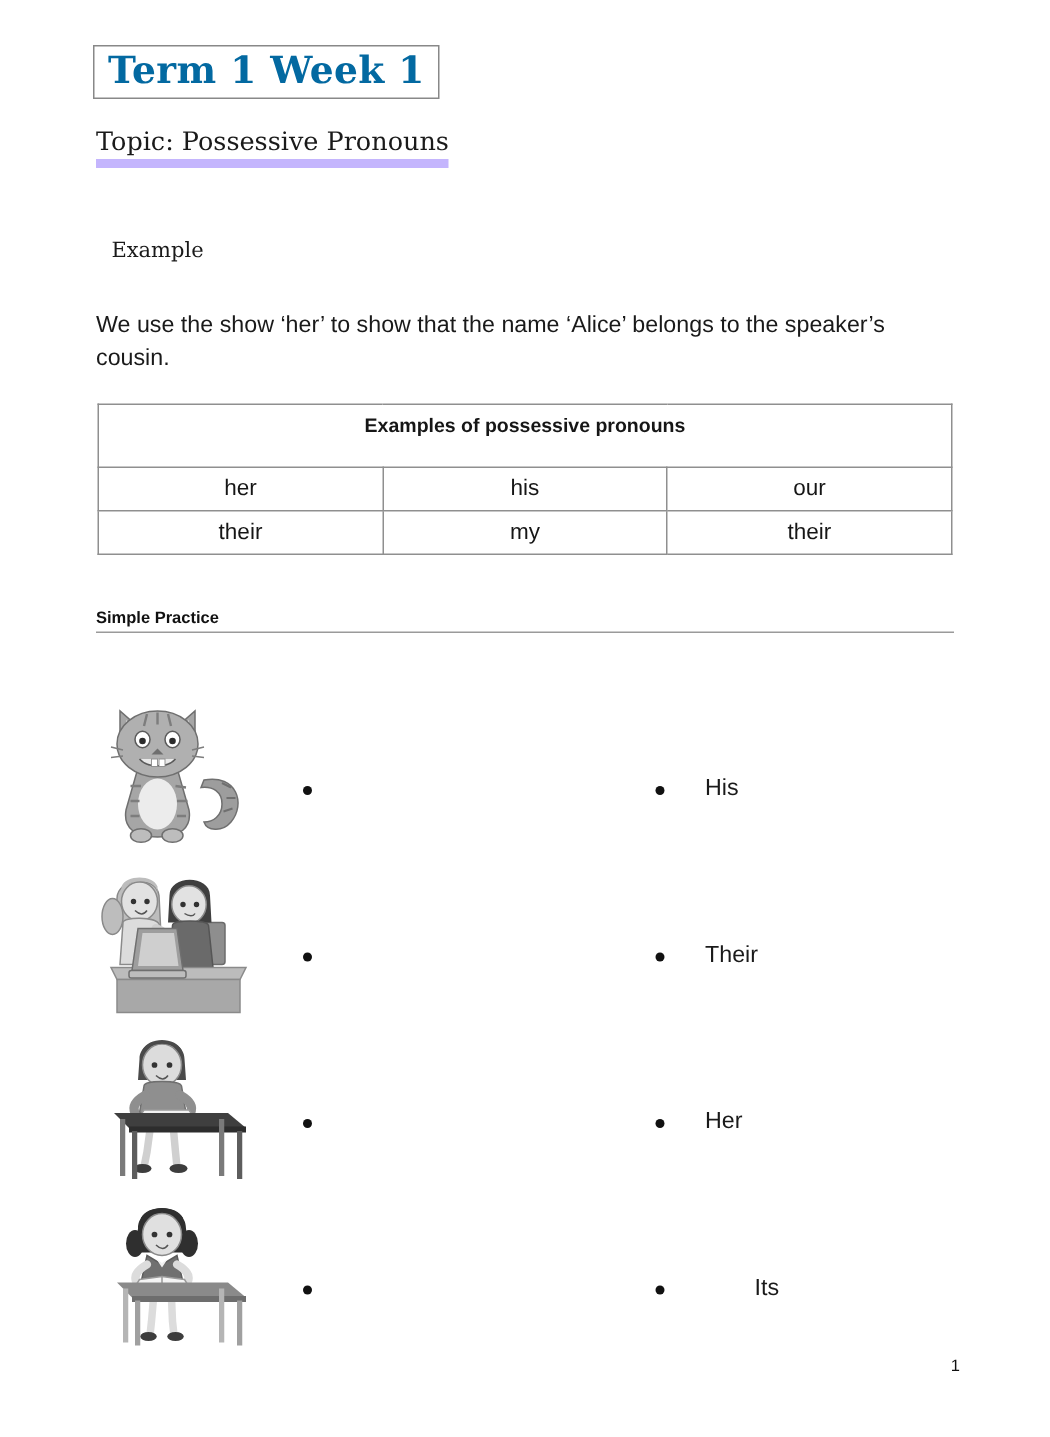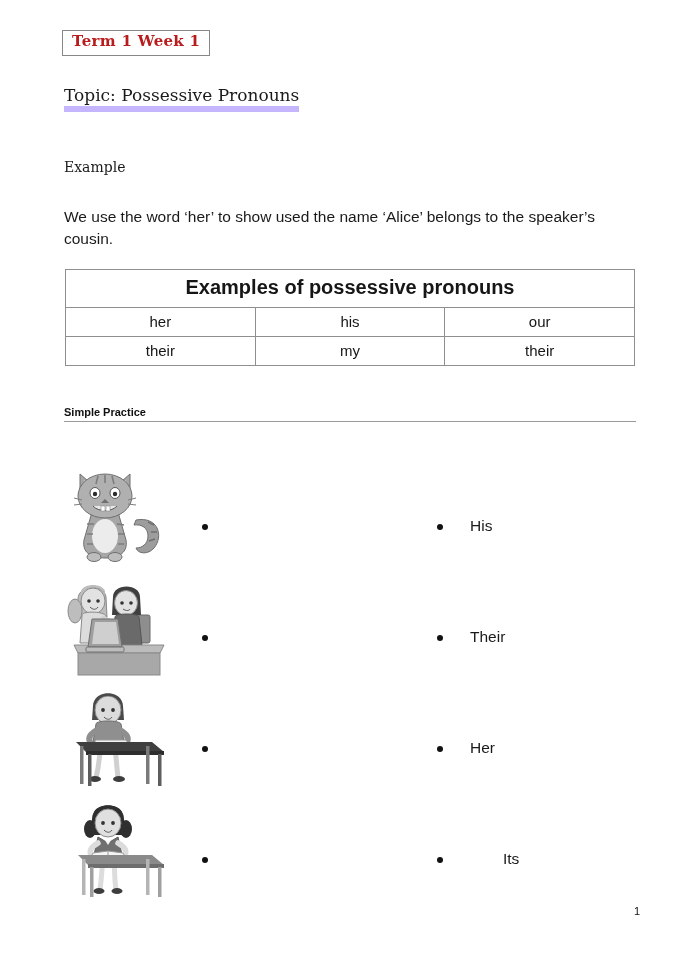--- a/index.html
+++ b/index.html
@@ -26,23 +26,23 @@
   
   .term-box {
     position: absolute;
     left: 62px;
     top: 30px;
     border: 1px solid #ululu;
     border: 1px solid #888;
     padding: 3px 9px 5px 9px;
     font-family: "DejaVu Serif", serif;
     font-weight: bold;
-    font-size: 15px;
+    font-size: 25px;
     letter-spacing: 0.3px;
-    color: #b91c1c;
+    color: #0369a1;
     line-height: 1.05;
   }
 
   .topic {
     position: absolute;
     left: 64px;
     top: 85px;
     font-family: "DejaVu Serif", serif;
     font-size: 17px;
     color: #1a1a1a;
@@ -66,20 +66,21 @@
     width: 580px;
     display: flex;
     align-items: baseline;
   }
   .example-label {
     font-family: "DejaVu Serif", serif;
     font-size: 14px;
     color: #1a1a1a;
     width: 82px;
     flex: none;
+    text-align: center;
   }
   .example-text {
     font-size: 15.5px;
     color: #1a1a1a;
   }
   .u { text-decoration: underline; }
 
   .para-explain { left: 64px; top: 206px; width: 578px; }
 
   
@@ -97,22 +98,22 @@
   table.pronouns td, table.pronouns th {
     border: 1px solid #8f8f8f;
     text-align: center;
     font-size: 15px;
     color: #161616;
     padding: 5px 2px 6px 2px;
     font-weight: normal;
   }
   table.pronouns th.head {
     font-weight: bold;
-    font-size: 20px;
-    padding: 6px 2px 8px 2px;
+    font-size: 13px;
+    padding: 6px 2px 20px 2px;
   }
 
   
   .practice-head {
     position: absolute;
     left: 64px;
     top: 402px;
     width: 572px;
   }
   .practice-title {
@@ -191,21 +192,21 @@
 
   <div class="term-box">Term 1 Week 1</div>
 
   <div class="topic">Topic: Possessive Pronouns</div>
 
 
   <div class="example-row">
     <span class="example-label">Example</span>
   </div>
 
-  <div class="para para-explain">We use the word ‘her’ to show used the name ‘Alice’ belongs to the speaker’s cousin.</div>
+  <div class="para para-explain">We use the show ‘her’ to show that the name ‘Alice’ belongs to the speaker’s cousin.</div>
 
   <div class="table-wrap">
     <table class="pronouns">
       <tbody>
           <tr>
         <th class="head" colspan="3">Examples of possessive pronouns</th>
       </tr>
       <tr>
         <td>her</td>
         <td>his</td>

